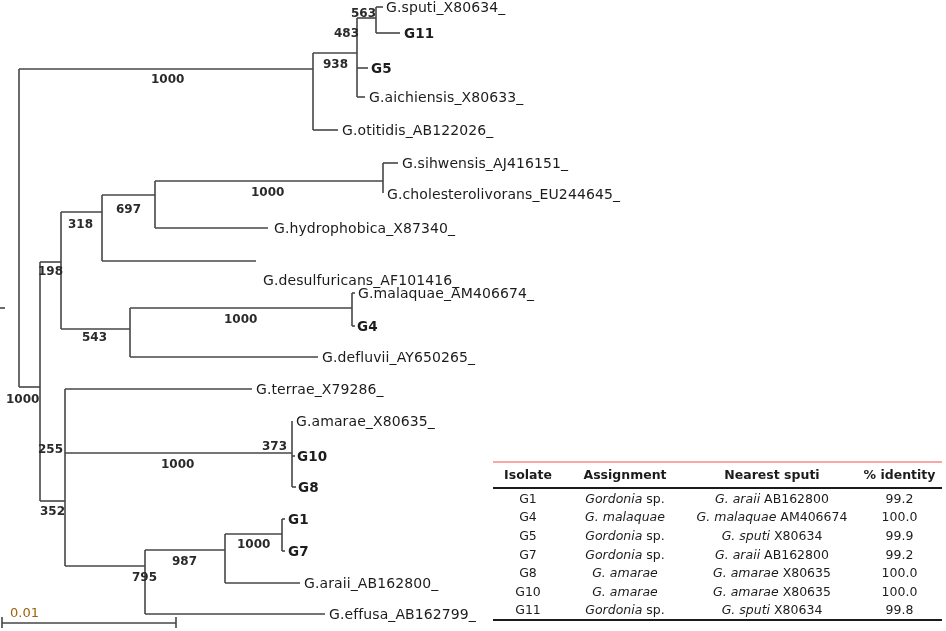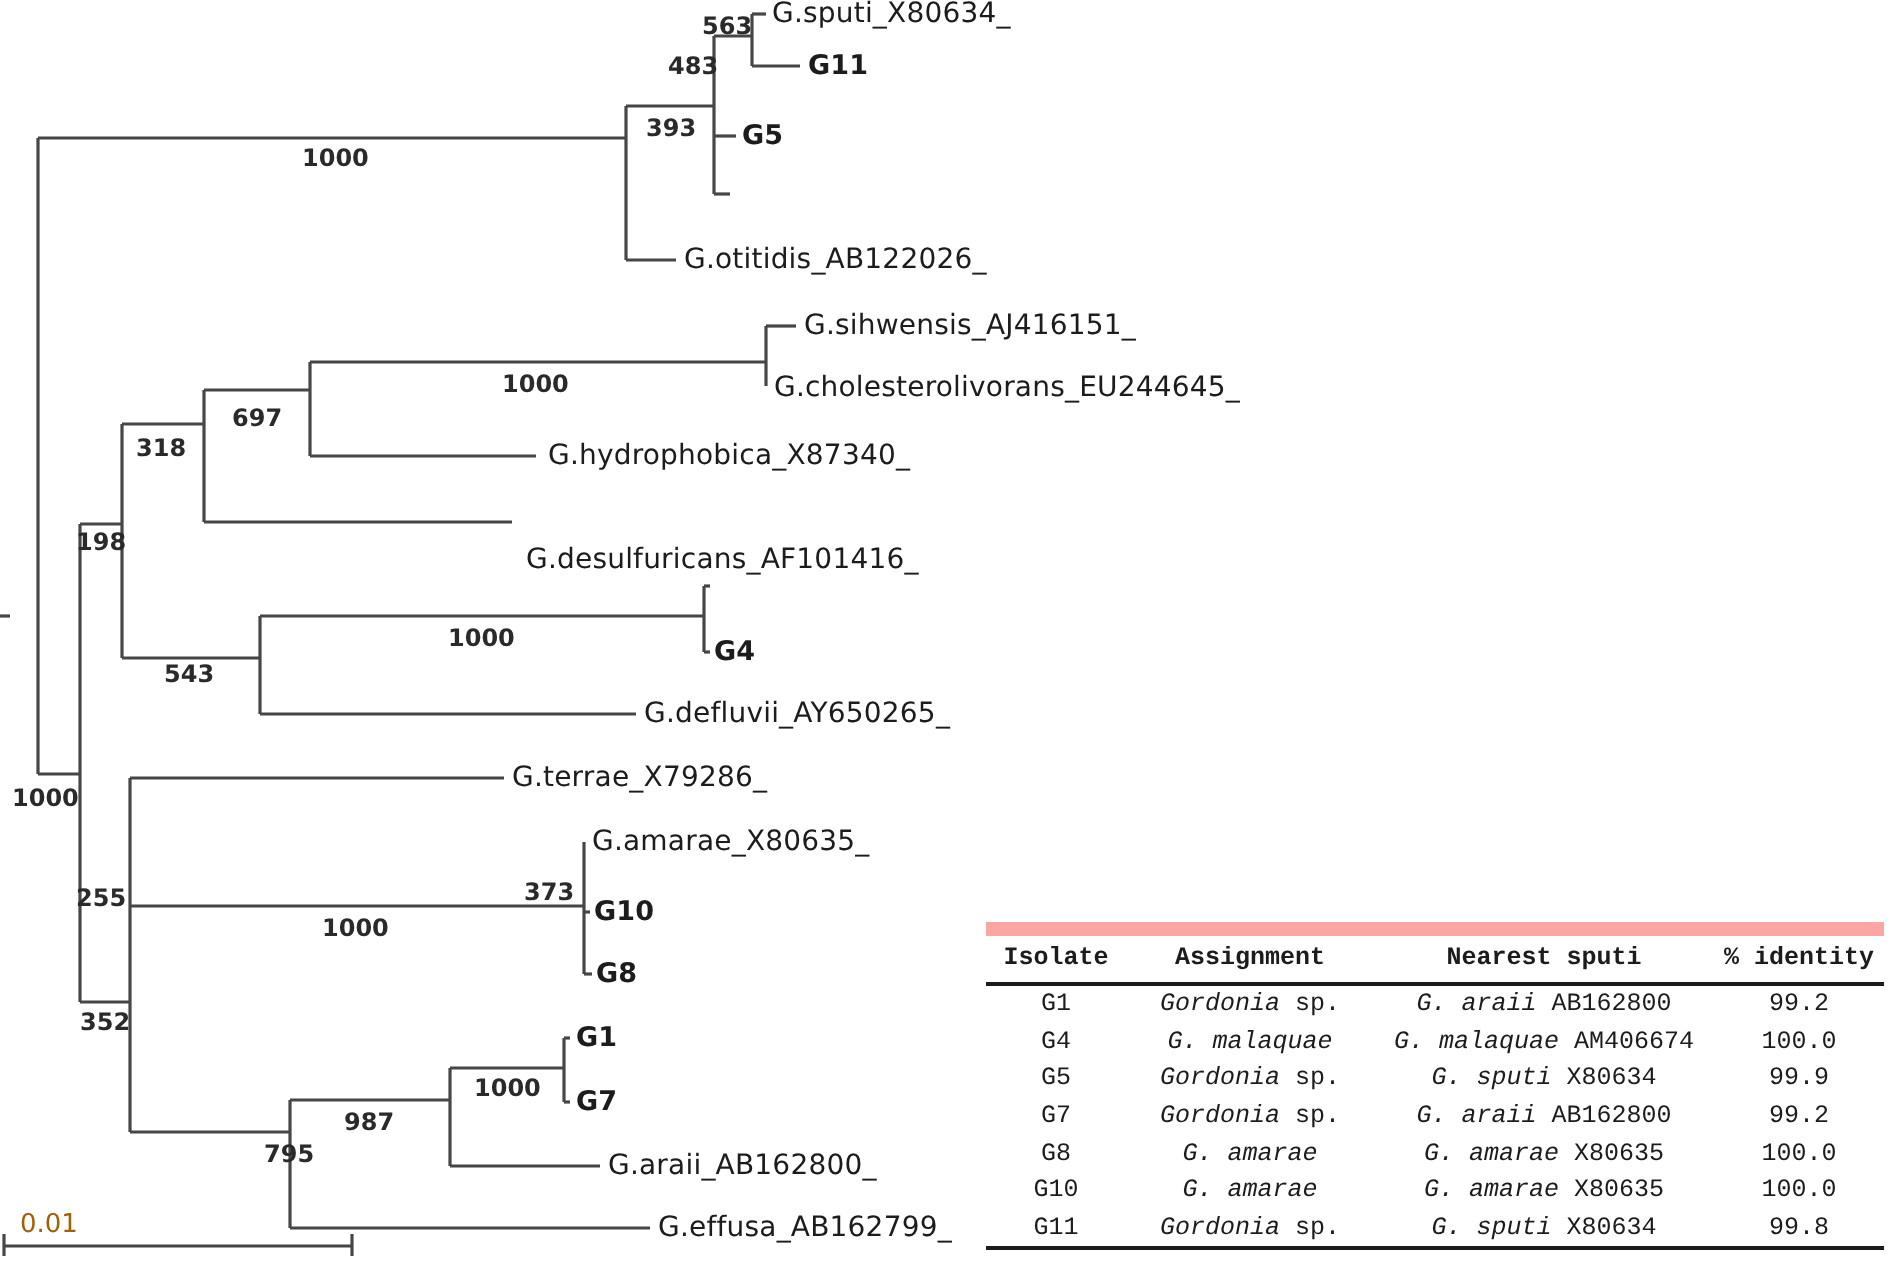--- a/index.html
+++ b/index.html
@@ -17,22 +17,22 @@
   .taxon.b { font-weight:700; font-size:13.5px; }
   .support {
     position:absolute; font-size:12px; color:#2a2a2a; white-space:nowrap;font-weight:bold;
   }
   #scalebar-label {
     position:absolute; left:10px; top:605px; font-size:13px; color:#a16207;
   }
   #iso-table {
     position:absolute; left:493px; top:461px; width:449px;
     border-collapse:collapse; table-layout:fixed;
-    border-top:7px solid #fca5a5; border-bottom:2px solid #1b1b1b;
-    font-size:12.5px; color:#1c1c1c;font-family:Liberation Mono, monospace;
+    border-top:2px solid #fca5a5; border-bottom:2px solid #1b1b1b;
+    font-size:12.5px; color:#1c1c1c;
   }
   #iso-table th {
     font-size:12.5px; font-weight:700; text-align:center;
     padding:4px 0 5px 0; border-bottom:2px solid #1b1b1b; white-space:nowrap;
   }
   #iso-table td {
     text-align:center; padding:0; height:18.6px; vertical-align:middle; white-space:nowrap;
   }
 </style>
 </head>
@@ -91,38 +91,40 @@
       <line x1="225" y1="583" x2="300" y2="583"></line>
       <line x1="145" y1="614" x2="325" y2="614"></line>
       <line x1="2" y1="623" x2="176" y2="623"></line>
       <line x1="2" y1="617" x2="2" y2="628"></line>
       <line x1="176" y1="617" x2="176" y2="628"></line>
     </svg>
   <div id="labels">
       <div class="taxon" style="left: 386px; top: 7px;">G.sputi_X80634_</div>
       <div class="taxon b" style="left: 404px; top: 33px;">G11</div>
       <div class="taxon b" style="left: 371px; top: 68px;">G5</div>
+      <div class="taxon" style="left: 369px; top: 97px;">G.aichiensis_X80633_</div>
       <div class="taxon" style="left: 342px; top: 130px;">G.otitidis_AB122026_</div>
       <div class="taxon" style="left: 402px; top: 163px;">G.sihwensis_AJ416151_</div>
       <div class="taxon" style="left: 387px; top: 194px;">G.cholesterolivorans_EU244645_</div>
       <div class="taxon" style="left: 274px; top: 228px;">G.hydrophobica_X87340_</div>
       <div class="taxon" style="left: 263px; top: 261px; margin-top: 19px;">G.desulfuricans_AF101416_</div>
+      <div class="taxon" style="left: 358px; top: 293px;">G.malaquae_AM406674_</div>
       <div class="taxon b" style="left: 357px; top: 326px;">G4</div>
       <div class="taxon" style="left: 322px; top: 357px;">G.defluvii_AY650265_</div>
       <div class="taxon" style="left: 256px; top: 389px;">G.terrae_X79286_</div>
       <div class="taxon" style="left: 296px; top: 421px;">G.amarae_X80635_</div>
       <div class="taxon b" style="left: 297px; top: 456px;">G10</div>
       <div class="taxon b" style="left: 298px; top: 487px;">G8</div>
       <div class="taxon b" style="left: 288px; top: 519px;">G1</div>
       <div class="taxon b" style="left: 288px; top: 551px;">G7</div>
       <div class="taxon" style="left: 304px; top: 583px;">G.araii_AB162800_</div>
       <div class="taxon" style="left: 329px; top: 614px;">G.effusa_AB162799_</div>
       <div class="support" style="left: 351px; top: 6px;">563</div>
       <div class="support" style="left: 334px; top: 26px;">483</div>
-      <div class="support" style="left: 323px; top: 57px;">393</div>
+      <div class="support" style="left: 323px; top: 57px;">938</div>
       <div class="support" style="left: 151px; top: 72px;">1000</div>
       <div class="support" style="left: 251px; top: 185px;">1000</div>
       <div class="support" style="left: 116px; top: 202px;">697</div>
       <div class="support" style="left: 68px; top: 217px;">318</div>
       <div class="support" style="left: 38px; top: 264px;">198</div>
       <div class="support" style="left: 224px; top: 312px;">1000</div>
       <div class="support" style="left: 82px; top: 330px;">543</div>
       <div class="support" style="left: 6px; top: 392px;">1000</div>
       <div class="support" style="left: 38px; top: 442px;">255</div>
       <div class="support" style="left: 262px; top: 439px; text-align: right;">373</div>

